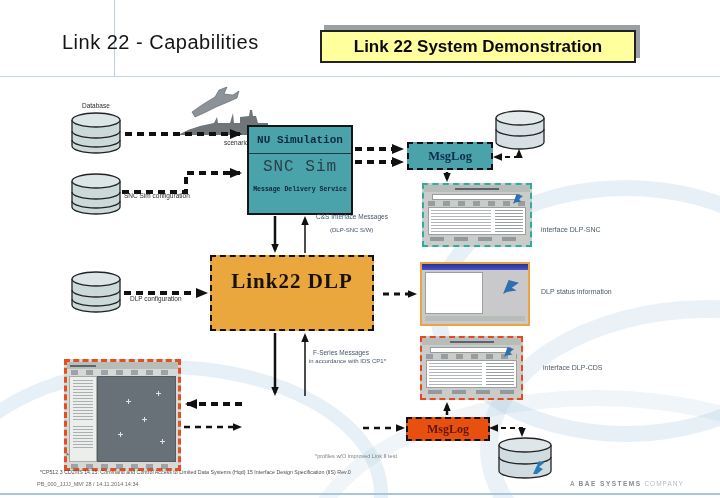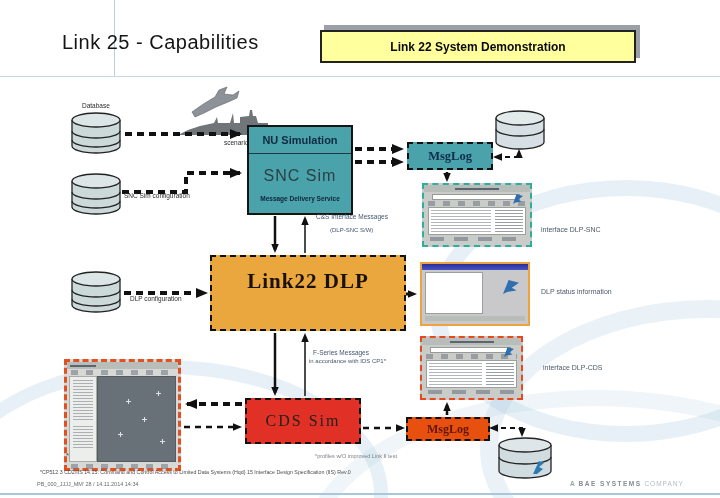--- a/index.html
+++ b/index.html
@@ -9,32 +9,32 @@
   
   .vline{left:114px;top:0;width:1px;height:76px;background:#b9d0e2;}
   .hline{left:0;top:76px;width:720px;height:1px;background:#c3d7e8;}
   .bline{left:0;top:493px;width:720px;height:2px;background:#a8c6dc;}
   
   .ripple{border-radius:50%;pointer-events:none;}
   
   .title{left:62px;top:31px;font-size:20px;letter-spacing:.5px;color:#151515;}
   .banner{left:320px;top:30px;width:312px;height:29px;background:#ffff9e;border:2px solid #222;
           box-shadow:4px -5px 0 #9aa0a6;display:flex;align-items:center;justify-content:center;
-          font-weight:bold;font-size:12px;color:#0a0a0a;}
+          font-weight:bold;font-size:17px;color:#0a0a0a;}
   
   .node{border:2px dashed #111;box-sizing:border-box;text-align:center;
         font-family:"Liberation Serif",serif;}
   .nu{left:247px;top:125px;width:106px;height:90px;background:#4aa3aa;border:2px solid #151515;}
   .nu-title{height:26px;border-bottom:1px solid #1c3a44;display:flex;align-items:center;justify-content:center;
             font-weight:bold;font-size:11px;color:#0e2a42;}
-  .snc-sim{margin-top:13px;font-size:16px;letter-spacing:1px;color:#2c3e46;}
+  .snc-sim{margin-top:4px;font-size:16px;letter-spacing:1px;color:#2c3e46;}
   .mds{margin-top:10px;font-weight:bold;font-size:6.5px;color:#10233c;}
   .msglog1{left:407px;top:142px;width:86px;height:28px;background:#4aa3aa;display:flex;align-items:center;
            justify-content:center;font-weight:bold;font-size:12.5px;color:#0d2c50;}
-  .dlp{left:210px;top:255px;width:196px;height:76px;background:#eaa73e;border-width:2.5px;text-align:center;}
+  .dlp{left:210px;top:255px;width:164px;height:76px;background:#eaa73e;border-width:2.5px;text-align:center;}
   .dlp-name{margin-top:12px;font-weight:bold;font-size:21px;letter-spacing:1px;color:#191104;}
   .dlp-sub{margin-top:10px;font-weight:bold;font-size:7.5px;color:#20160a;}
   .cds{left:245px;top:398px;width:116px;height:46px;background:#e13126;border-width:2.5px;
        display:flex;align-items:center;justify-content:center;font-size:16px;letter-spacing:2px;color:#26201d;}
   .msglog2{left:406px;top:417px;width:84px;height:24px;background:#e8500f;display:flex;align-items:center;
            justify-content:center;font-weight:bold;font-size:12px;color:#611607;}
   
   .lbl{font-size:6.5px;color:#2b2b2b;white-space:nowrap;}
   .flow{color:#44566e;}
   .iface{font-size:7px;color:#4a5a68;white-space:nowrap;}
@@ -90,21 +90,21 @@
 
   <div class="abs ripple" style="left:430px;top:180px;width:360px;height:230px;border:16px solid rgba(176,205,224,.30);"></div>
   <div class="abs ripple" style="left:480px;top:300px;width:420px;height:260px;border:18px solid rgba(176,205,224,.26);"></div>
   <div class="abs ripple" style="left:-60px;top:360px;width:420px;height:240px;border:14px solid rgba(176,205,224,.30);"></div>
   <div class="abs ripple" style="left:300px;top:390px;width:560px;height:300px;border:16px solid rgba(176,205,224,.20);"></div>
 
   <div class="abs vline"></div>
   <div class="abs hline"></div>
   <div class="abs bline"></div>
 
-  <div class="abs title">Link 25 - Capabilities</div>
+  <div class="abs title">Link 22 - Capabilities</div>
   <div class="abs banner">
     <span>Link 22 System Demonstration</span>
   </div>
 
   <svg class="abs" style="left:0;top:0;" width="720" height="498" viewBox="0 0 720 498">
     <defs>
       <marker id="ah" viewBox="0 0 12 10" refX="10" refY="5" markerWidth="12" markerHeight="10" markerUnits="userSpaceOnUse" orient="auto-start-reverse">
         <path d="M0 0 L12 5 L0 10 z" fill="#111"></path>
       </marker>
       <marker id="ahs" viewBox="0 0 12 10" refX="8" refY="5" markerWidth="9" markerHeight="8" markerUnits="userSpaceOnUse" orient="auto-start-reverse">
@@ -161,33 +161,32 @@
     <path d="M363 428 H402" stroke="#111" stroke-width="2.5" stroke-dasharray="6 5" fill="none" marker-end="url(#ahs)"></path>
     <path d="M447 415 V405" stroke="#111" stroke-width="2.5" fill="none" marker-end="url(#ahs)"></path>
     <path d="M492 428 H522 V434" stroke="#111" stroke-width="2" stroke-dasharray="5 4" fill="none" marker-start="url(#ahs)" marker-end="url(#ahs)"></path>
   </svg>
 
   <div class="abs lbl" style="left:82px;top:102px;">Database</div>
   <div class="abs lbl" style="left:224px;top:139px;">scenarios</div>
   <div class="abs lbl" style="left:124px;top:192px;">SNC Sim configuration</div>
   <div class="abs lbl" style="left:130px;top:295px;">DLP configuration</div>
 
-  <div class="abs nu" style="font-family:Liberation Sans, sans-serif;text-align:center;box-sizing:border-box;">
+  <div class="abs nu" style="font-family:Liberation Mono, monospace;text-align:center;box-sizing:border-box;">
     <div class="nu-title">NU Simulation</div>
     <div class="snc-sim">SNC Sim</div>
     <div class="mds">Message Delivery Service</div>
   </div>
 
   <div class="abs node msglog1">MsgLog</div>
 
   <div class="abs node dlp">
     <div class="dlp-name">Link22 DLP</div>
   </div>
 
-  <div class="abs node cds">CDS Sim</div>
 
   <div class="abs node msglog2">MsgLog</div>
 
   <div class="abs lbl flow" style="left:316px;top:213px;">C&amp;S Interface Messages</div>
   <div class="abs lbl flow" style="left:330px;top:227px;font-size:6px;">(DLP-SNC S/W)</div>
   <div class="abs lbl flow" style="left:313px;top:349px;">F-Series Messages</div>
   <div class="abs lbl flow" style="left:309px;top:358px;font-size:6px;">in accordance with IDS CP1*</div>
 
   <div class="abs shot s1">
     <div class="tb">

